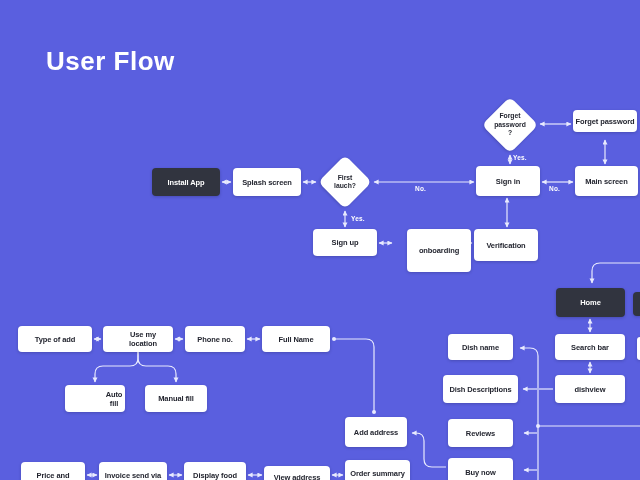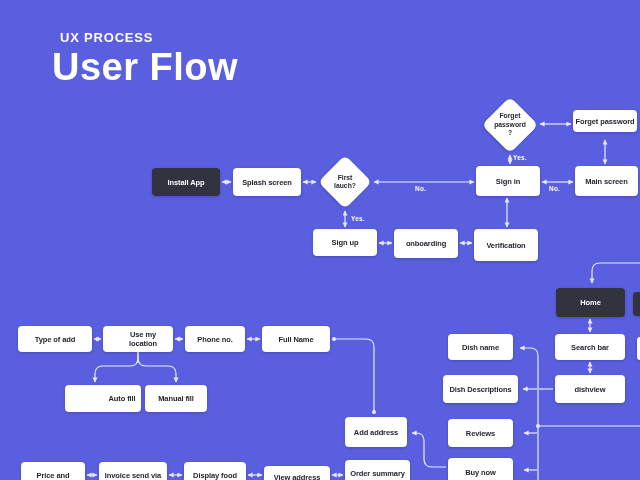--- a/index.html
+++ b/index.html
@@ -1,39 +1,38 @@
 <!DOCTYPE html>
 <html><head>
 <meta charset="utf-8">
 <style>
   html,body{margin:0;padding:0;}
   .stage{position:relative;width:640px;height:480px;background:#5A5FDF;overflow:hidden;
          font-family:"Liberation Sans",sans-serif;}
   .kicker{position:absolute;left:60px;top:30px;color:#fff;font-size:13px;font-weight:800;letter-spacing:.8px;}
-  .title{position:absolute;left:52px;top:46px;color:#fff;font-size:38px;font-weight:800;letter-spacing:.5px;}
+  .title{position:absolute;left:46px;top:46px;color:#fff;font-size:26px;font-weight:800;letter-spacing:.5px;}
   .subtitle{position:absolute;left:42px;top:97px;color:#fff;font-size:13.5px;font-weight:700;
             line-height:1.28;white-space:pre-line;letter-spacing:.2px;}
   .node{position:absolute;border-radius:4px;display:flex;align-items:center;justify-content:center;
         font-size:7.5px;font-weight:700;color:#23252F;background:#FFFFFF;text-align:center;
         letter-spacing:-.1px;box-shadow:0 1px 3px rgba(20,22,60,.25);padding:0 2px;box-sizing:border-box;}
   .node.dark{background:#31343F;color:#FFFFFF;}
   .diamond{position:absolute;}
   .diamond-shape{position:absolute;left:50%;top:50%;transform:translate(-50%,-50%) rotate(45deg);
         background:#FFFFFF;border-radius:6px;box-shadow:0 1px 3px rgba(20,22,60,.25);}
   .diamond-label{position:absolute;left:0;top:0;right:0;bottom:0;display:flex;align-items:center;
         justify-content:center;text-align:center;font-size:6.8px;font-weight:700;color:#23252F;
         white-space:pre-line;line-height:1.25;}
   .edge-label{position:absolute;font-size:6.5px;font-weight:700;color:#FFFFFF;letter-spacing:.2px;}
   #edge-layer{position:absolute;left:0;top:0;}
 </style>
 </head>
 <body>
 
 <div class="stage">
-  <div class="kicker">UX PROCESS</div>
   <div class="title">User Flow</div>
 
   <svg id="edge-layer" width="640" height="480" viewBox="0 0 640 480">
     <defs>
       <marker id="m-arrow" orient="auto-start-reverse" markerWidth="6" markerHeight="6" refX="4.6" refY="2.5" markerUnits="userSpaceOnUse">
         <path d="M0,0 L5,2.5 L0,5 Z" fill="#E8EAFE"></path>
       </marker>
       <marker id="m-dot" markerWidth="5" markerHeight="5" refX="2.5" refY="2.5" markerUnits="userSpaceOnUse">
         <circle cx="2.5" cy="2.5" r="2" fill="#E8EAFE"></circle>
       </marker>
@@ -75,21 +74,21 @@
 
   <div id="node-layer">
       <div class="node dark" style="left: 152px; top: 168px; width: 68px; height: 28px;">Install App</div>
       <div class="node" style="left: 233px; top: 168px; width: 68px; height: 28px;">Splash screen</div>
       <div class="diamond" style="left: 318px; top: 155px; width: 54px; height: 54px;">
         <div class="diamond-shape" style="width: 38px; height: 38px;"></div>
         <div class="diamond-label">First
 lauch?</div>
       </div>
       <div class="node" style="left: 313px; top: 229px; width: 64px; height: 27px;">Sign up</div>
-      <div class="node" style="left: 394px; top: 229px; width: 64px; height: 29px;">onboarding</div>
+      <div class="node" style="left: 407px; top: 229px; width: 64px; height: 43px;">onboarding</div>
       <div class="node" style="left: 474px; top: 229px; width: 64px; height: 32px;">Verification</div>
       <div class="node" style="left: 476px; top: 166px; width: 64px; height: 30px;">Sign in</div>
       <div class="diamond" style="left: 482px; top: 97px; width: 56px; height: 56px;">
         <div class="diamond-shape" style="width: 40px; height: 40px;"></div>
         <div class="diamond-label">Forget
 password
 ?</div>
       </div>
       <div class="node" style="left: 573px; top: 110px; width: 64px; height: 22px;">Forget password</div>
       <div class="node" style="left: 575px; top: 166px; width: 63px; height: 30px;">Main screen</div>
@@ -100,21 +99,21 @@
       <div class="node" style="left: 555px; top: 375px; width: 70px; height: 28px;">dishview</div>
       <div class="node" style="left: 448px; top: 334px; width: 65px; height: 26px;">Dish name</div>
       <div class="node" style="left: 443px; top: 375px; width: 75px; height: 28px;">Dish Descriptions</div>
       <div class="node" style="left: 448px; top: 419px; width: 65px; height: 28px;">Reviews</div>
       <div class="node" style="left: 448px; top: 458px; width: 65px; height: 28px;">Buy now</div>
       <div class="node" style="left: 345px; top: 417px; width: 62px; height: 30px;">Add address</div>
       <div class="node" style="left: 18px; top: 326px; width: 74px; height: 26px;">Type of add</div>
       <div class="node" style="left: 103px; top: 326px; width: 70px; height: 26px; padding-left: 12px;">Use my location</div>
       <div class="node" style="left: 185px; top: 326px; width: 60px; height: 26px;">Phone no.</div>
       <div class="node" style="left: 262px; top: 326px; width: 68px; height: 26px;">Full Name</div>
-      <div class="node" style="left: 65px; top: 385px; width: 76px; height: 27px; padding-left: 40px;">Auto fill</div>
+      <div class="node" style="left: 65px; top: 385px; width: 60px; height: 27px; padding-left: 40px;">Auto fill</div>
       <div class="node" style="left: 145px; top: 385px; width: 62px; height: 27px;">Manual fill</div>
       <div class="node" style="left: 21px; top: 462px; width: 64px; height: 26px;">Price and</div>
       <div class="node" style="left: 99px; top: 462px; width: 68px; height: 26px;">Invoice send via</div>
       <div class="node" style="left: 184px; top: 462px; width: 62px; height: 26px;">Display food</div>
       <div class="node" style="left: 264px; top: 466px; width: 66px; height: 22px;">View address</div>
       <div class="node" style="left: 345px; top: 460px; width: 65px; height: 26px;">Order summary</div>
     </div>
   <div id="label-layer">
       <div class="edge-label" style="left: 351px; top: 215px;">Yes.</div>
       <div class="edge-label" style="left: 415px; top: 185px;">No.</div>

